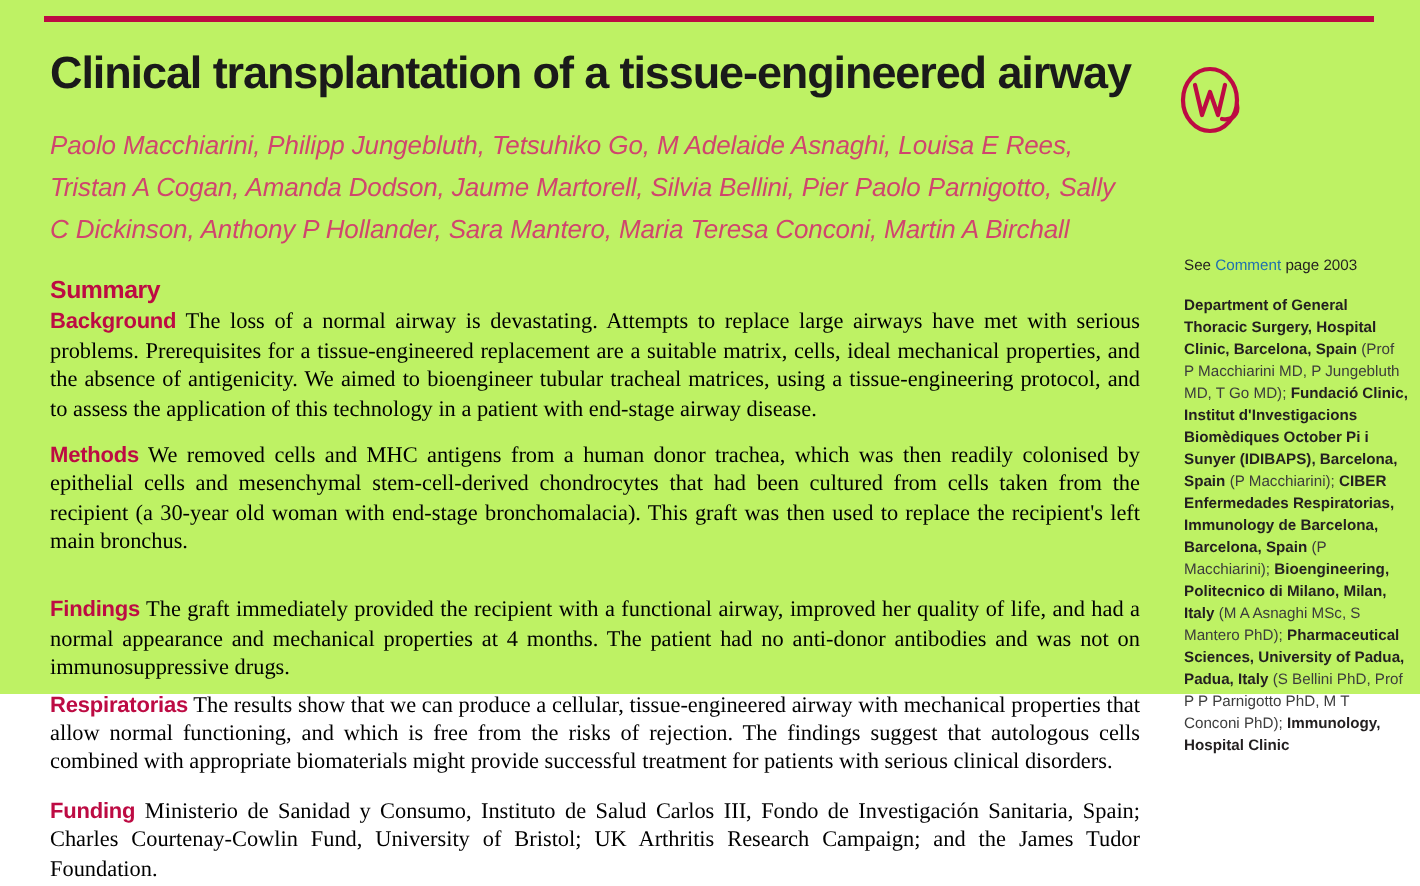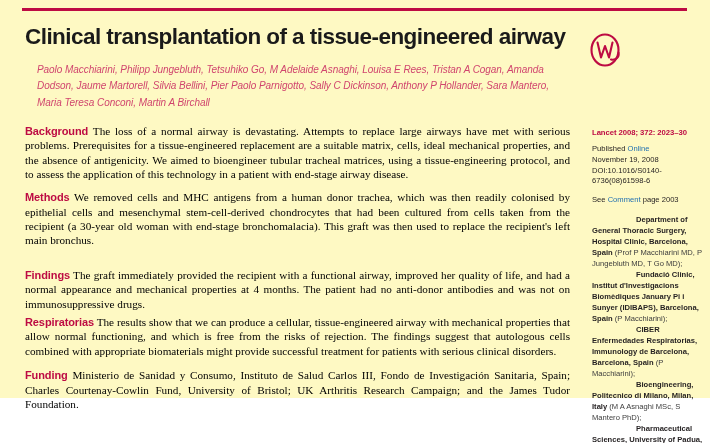--- a/index.html
+++ b/index.html
@@ -10,22 +10,22 @@
   body {
     width: 710px;
     height: 443px;
     overflow: hidden;
     font-family: "Liberation Serif", "DejaVu Serif", serif;
     -webkit-font-smoothing: antialiased;
   }
   .page {
     position: relative;
     width: 710px;
-    height: 398px;
-    background: #fef9c3;
+    height: 347px;
+    background: #bef264;
   }
 
   
   .top-rule {
     position: absolute;
     left: 22px;
     top: 8px;
     width: 665px;
     height: 3px;
     background: #bd0b43;
@@ -45,26 +45,26 @@
     font-weight: bold;
     color: #1a1a1a;
     letter-spacing: -0.55px;
     line-height: 1.12;
     margin: 0 0 13px 0;
     white-space: nowrap;
   }
 
   .authors {
     font-family: "Liberation Sans", "DejaVu Sans", sans-serif;
-    font-size: 10px;
+    font-size: 13px;
     font-style: italic;
     color: #d0456e;
     line-height: 1.62;
     letter-spacing: -0.06px;
-    margin: 0 0 13px 12px;
+    margin: 0 0 13px 0;
     max-width: 545px;
   }
 
   .summary-head {
     font-family: "Liberation Sans", "DejaVu Sans", sans-serif;
     font-size: 12.4px;
     font-weight: bold;
     color: #bd0b43;
     margin: 0 0 2px 0;
     letter-spacing: -0.2px;
@@ -110,21 +110,21 @@
     color: #bd0b43;
     font-weight: bold;
     font-size: 7.7px;
     letter-spacing: -0.05px;
     margin-bottom: 5px;
   }
   .pub-online .blue { color: #1f6fb0; }
   .see-comment .blue { color: #1f6fb0; font-weight: normal; }
 
   .affil { line-height: 1.45; }
-  .affil b { font-weight: bold; color: #231f20; margin-left: 44px; }
+  .affil b { font-weight: bold; color: #231f20; }
   .affil span.plain { font-weight: normal; color: #3c3c3c; }
 
   
   .logo-wrap {
     position: absolute;
     left: 583px;
     top: 26px;
     width: 44px;
     height: 48px;
   }
@@ -159,20 +159,21 @@
       <path d="M28 33.5 C33 34.5 36.5 31 35.5 26.5" fill="none" stroke="#bd0b43" stroke-width="2.1" stroke-linecap="round"></path>
     </svg>
   </div>
 
   <div class="main-col">
 
     <h1 class="article-title">Clinical transplantation of a tissue-engineered airway</h1>
 
     <div class="authors">Paolo Macchiarini, Philipp Jungebluth, Tetsuhiko Go, M Adelaide Asnaghi, Louisa E Rees, Tristan A Cogan, Amanda Dodson, Jaume Martorell, Silvia Bellini, Pier Paolo Parnigotto, Sally C Dickinson, Anthony P Hollander, Sara Mantero, Maria Teresa Conconi, Martin A Birchall</div>
 
+    <div class="summary-head">Summary</div>
 
     <p class="sec">
       <span class="sec-label">Background</span>
       <span>The loss of a normal airway is devastating. Attempts to replace large airways have met with serious problems. Prerequisites for a tissue-engineered replacement are a suitable matrix, cells, ideal mechanical properties, and the absence of antigenicity. We aimed to bioengineer tubular tracheal matrices, using a tissue-engineering protocol, and to assess the application of this technology in a patient with end-stage airway disease.</span>
     </p>
 
     <p class="sec tight-methods">
       <span class="sec-label">Methods</span>
       <span>We removed cells and MHC antigens from a human donor trachea, which was then readily colonised by epithelial cells and mesenchymal stem-cell-derived chondrocytes that had been cultured from cells taken from the recipient (a 30-year old woman with end-stage bronchomalacia). This graft was then used to replace the recipient's left main bronchus.</span>
     </p>
@@ -190,40 +191,30 @@
     <p class="sec">
       <span class="sec-label">Funding</span>
       <span>Ministerio de Sanidad y Consumo, Instituto de Salud Carlos III, Fondo de Investigación Sanitaria, Spain; Charles Courtenay-Cowlin Fund, University of Bristol; UK Arthritis Research Campaign; and the James Tudor Foundation.</span>
     </p>
 
   </div>
 
   <div class="side-clip">
     <div class="side-col">
 
-      <div class="side-block">
-        <div class="cite-line">Lancet 2008; 372: 2023–30</div>
-        <div class="pub-online">
-          <span>Published</span>
-          <span class="blue">Online</span>
-        </div>
-        <div>November 19, 2008</div>
-        <div>DOI:10.1016/S0140-</div>
-        <div>6736(08)61598-6</div>
-      </div>
 
       <div class="side-block see-comment">
         <span>See</span>
         <span class="blue">Comment</span>
         <span>page 2003</span>
       </div>
 
       <div class="side-block affil">
         <span><b>Department of General Thoracic Surgery, Hospital Clinic, Barcelona, Spain</b> <span class="plain">(Prof P Macchiarini MD, P Jungebluth MD, T Go MD);</span></span>
-        <span> <b>Fundació Clinic, Institut d'Investigacions Biomèdiques January Pi i Sunyer (IDIBAPS), Barcelona, Spain</b> <span class="plain">(P Macchiarini);</span></span>
+        <span> <b>Fundació Clinic, Institut d'Investigacions Biomèdiques October Pi i Sunyer (IDIBAPS), Barcelona, Spain</b> <span class="plain">(P Macchiarini);</span></span>
         <span> <b>CIBER Enfermedades Respiratorias, Immunology de Barcelona, Barcelona, Spain</b> <span class="plain">(P Macchiarini);</span></span>
         <span> <b>Bioengineering, Politecnico di Milano, Milan, Italy</b> <span class="plain">(M A Asnaghi MSc, S Mantero PhD);</span></span>
         <span> <b>Pharmaceutical Sciences, University of Padua, Padua, Italy</b> <span class="plain">(S Bellini PhD, Prof P P Parnigotto PhD, M T Conconi PhD);</span></span>
         <span> <b>Immunology, Hospital Clinic</b></span>
       </div>
 
     </div>
   </div>
 
 </div>

